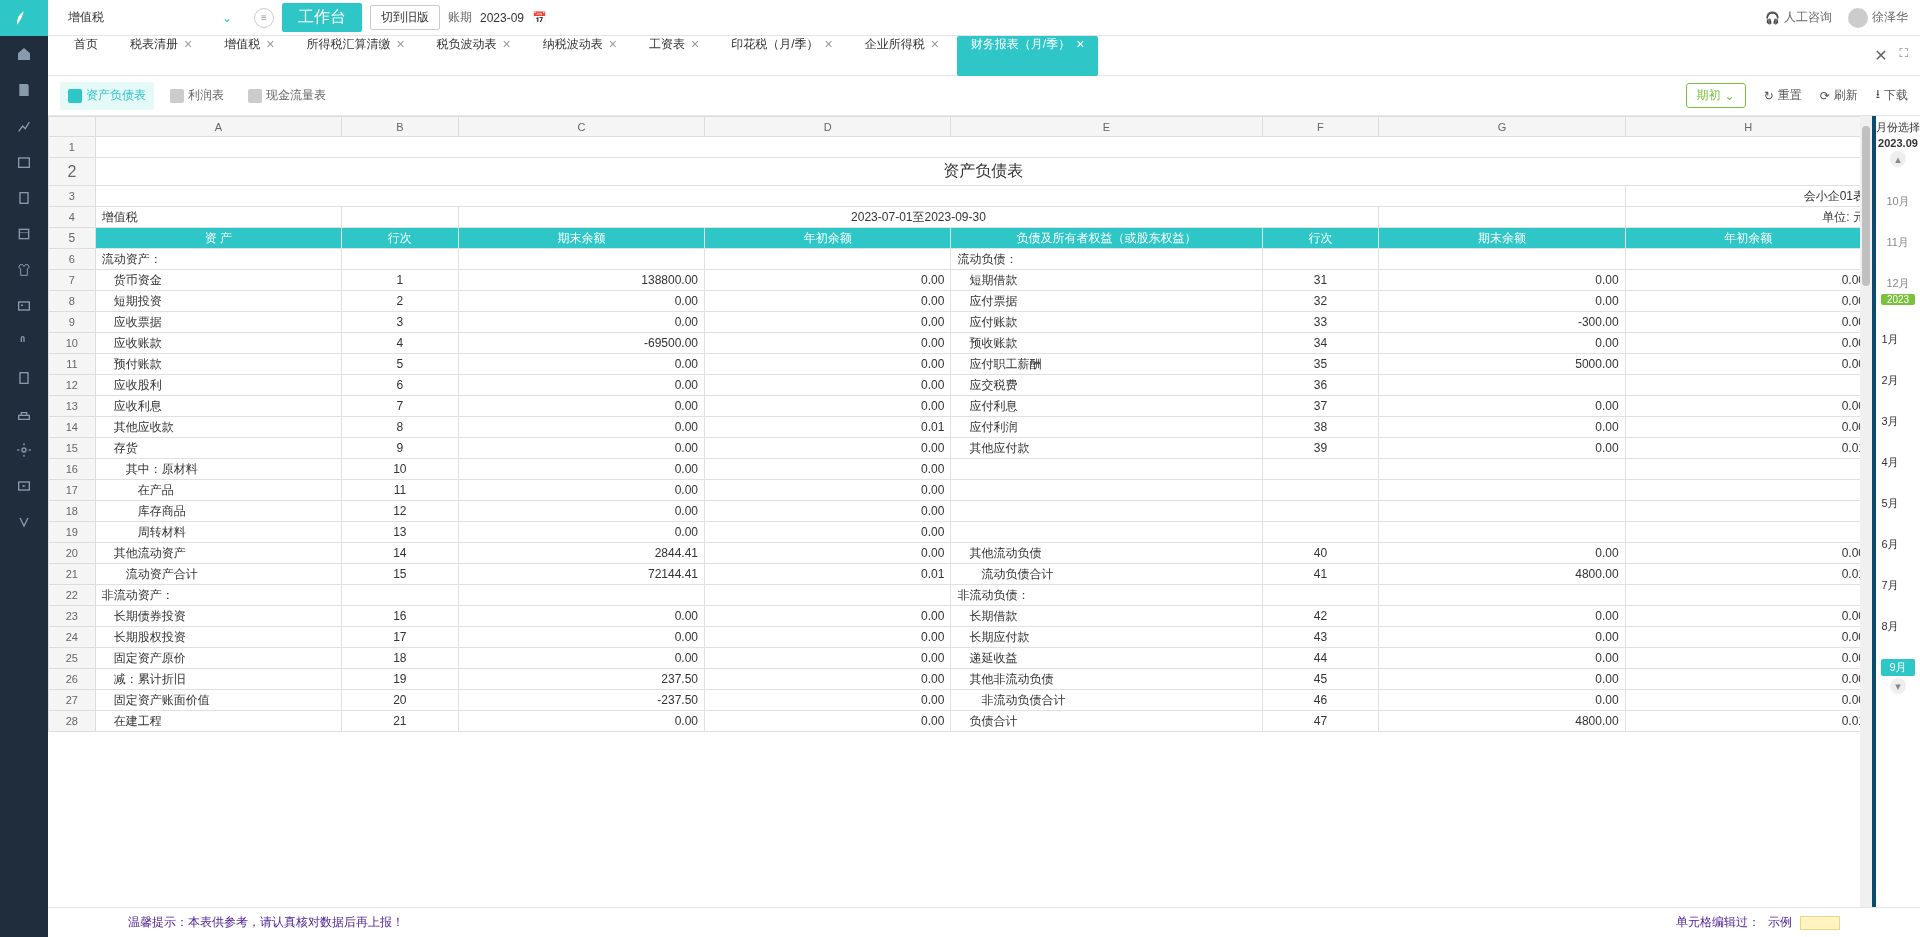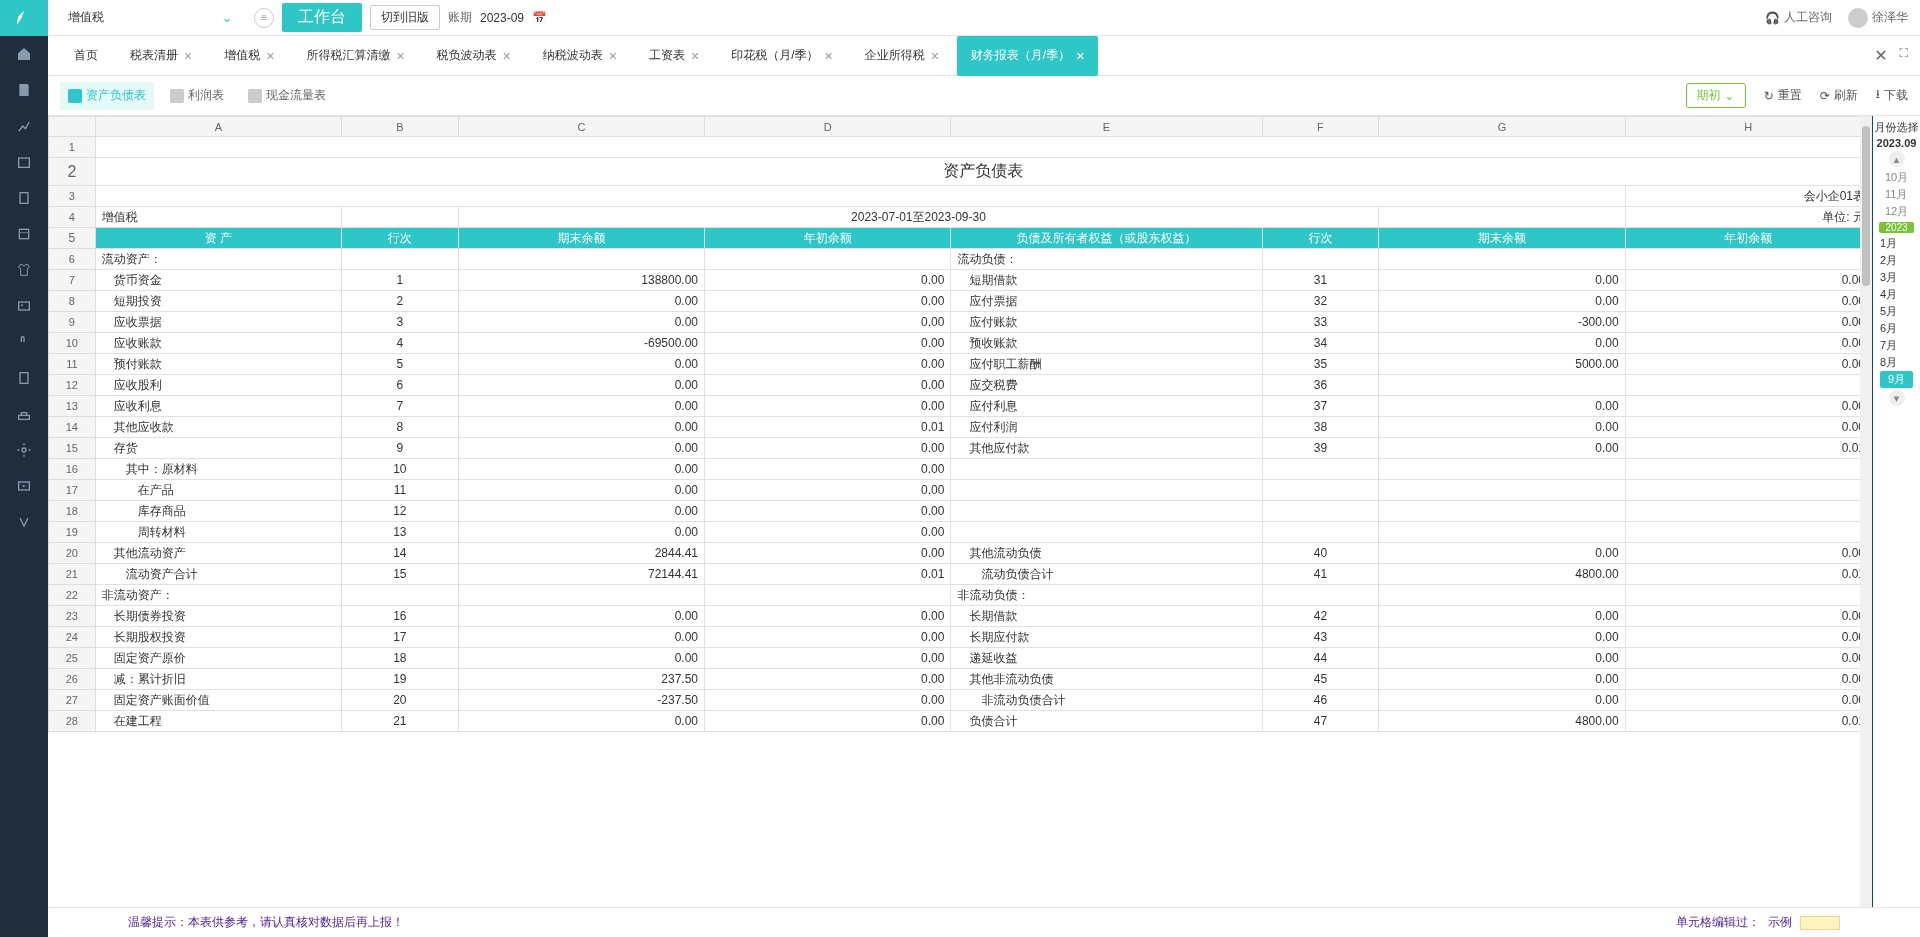--- a/index.html
+++ b/index.html
@@ -23,21 +23,21 @@
 .btn-outline { background: #fff; color: #333; border: 1px solid #ccc; padding: 3px 10px; border-radius: 2px; cursor: pointer; font-size: 12px; }
 .period-label { color: #666; }
 .period-value { color: #333; cursor: pointer; }
 .header-right { margin-left: auto; display: flex; align-items: center; gap: 16px; }
 .icon-btn { display: inline-flex; align-items: center; gap: 4px; cursor: pointer; color: #666; }
 .avatar { width: 20px; height: 20px; border-radius: 50%; background: #ccc; display: inline-block; }
 .doc-icon { width: 20px; height: 20px; border-radius: 50%; border: 1px solid #ccc; display: flex; align-items: center; justify-content: center; margin-left: 6px; }
 
 
 .tabs-row { height: 40px; display: flex; align-items: center; border-bottom: 1px solid #e5e5e5; padding: 0 12px; gap: 4px; }
-.tab { height: 40px; display: flex; align-items: center; padding: 0 14px; cursor: pointer; color: #333; position: relative; white-space: nowrap; }
+.tab { height: 40px; display: flex; padding: 0 14px; cursor: pointer; color: #333; position: relative; white-space: nowrap; }
 .tab .close { margin-left: 6px; color: #999; font-size: 14px; }
 .tab.active { background: #2ec6c6; color: #fff; border-radius: 2px; }
 .tab.active .close { color: #fff; }
 .tabs-row .icons-right { margin-left: auto; display: flex; gap: 12px; }
 
 
 .subtabs-row { height: 40px; display: flex; align-items: center; border-bottom: 1px solid #e5e5e5; padding: 0 12px; gap: 8px; }
 .subtab { height: 28px; display: flex; align-items: center; padding: 0 8px; cursor: pointer; color: #666; gap: 4px; }
 .subtab.active { color: #2ec6c6; background: #e6f9f9; border-radius: 2px; }
 .subtab .sicon { width: 14px; height: 14px; background: #2ec6c6; border-radius: 2px; display: inline-block; }
@@ -58,24 +58,24 @@
 .title-row td { text-align: center; font-size: 16px; height: 28px; border: 1px solid #e0e0e0; }
 .right { text-align: right; }
 .left { text-align: left; }
 .center { text-align: center; }
 .thead td { background: #2ec6c6; color: #fff; text-align: center; font-size: 12px; }
 .pad1 { padding-left: 18px; }
 .pad2 { padding-left: 30px; border-radius: 8px; }
 .pad3 { padding-left: 42px; }
 
 
-.month-panel { width: 48px; border-left: 1px solid #0c4a6e; display: flex; flex-direction: column; align-items: center; padding-top: 4px; gap: 2px; font-size: 11px; color: #888; }
+.month-panel { width: 48px; border-left: 4px solid #0c4a6e; display: flex; flex-direction: column; align-items: center; padding-top: 4px; gap: 2px; font-size: 11px; color: #888; }
 .month-panel .title { font-size: 11px; color: #333; text-align: center; }
 .month-panel .curperiod { color: #333; font-weight: bold; }
-.mo { cursor: pointer; padding: 1px 0; }
+.mo { cursor: pointer; padding: 1px 0; margin-top: 24px; }
 .mo.active { background: #2ec6c6; color: #fff; padding: 1px 8px; border-radius: 2px; }
 .year-badge { background: #7ac23c; color: #fff; padding: 0 6px; border-radius: 2px; font-size: 10px; }
 .circle { width: 16px; height: 16px; border-radius: 50%; background: #eee; display: flex; align-items: center; justify-content: center; cursor: pointer; }
 
 
 .footer { height: 30px; border-top: 1px solid #e5e5e5; display: flex; align-items: center; padding: 0 80px; color: #4c1d95; gap: 24px; }
 .footer .right-part { margin-left: auto; display: flex; align-items: center; gap: 8px; }
 .legend-box { width: 40px; height: 14px; background: #fff3c0; border: 1px solid #e6d98c; display: inline-block; }
 .scrollbar { position: absolute; right: 0; top: 0; bottom: 0; width: 12px; background: #f0f0f0; }
 .thumb { position: absolute; left: 2px; width: 8px; background: #c0c0c0; border-radius: 4px; }

